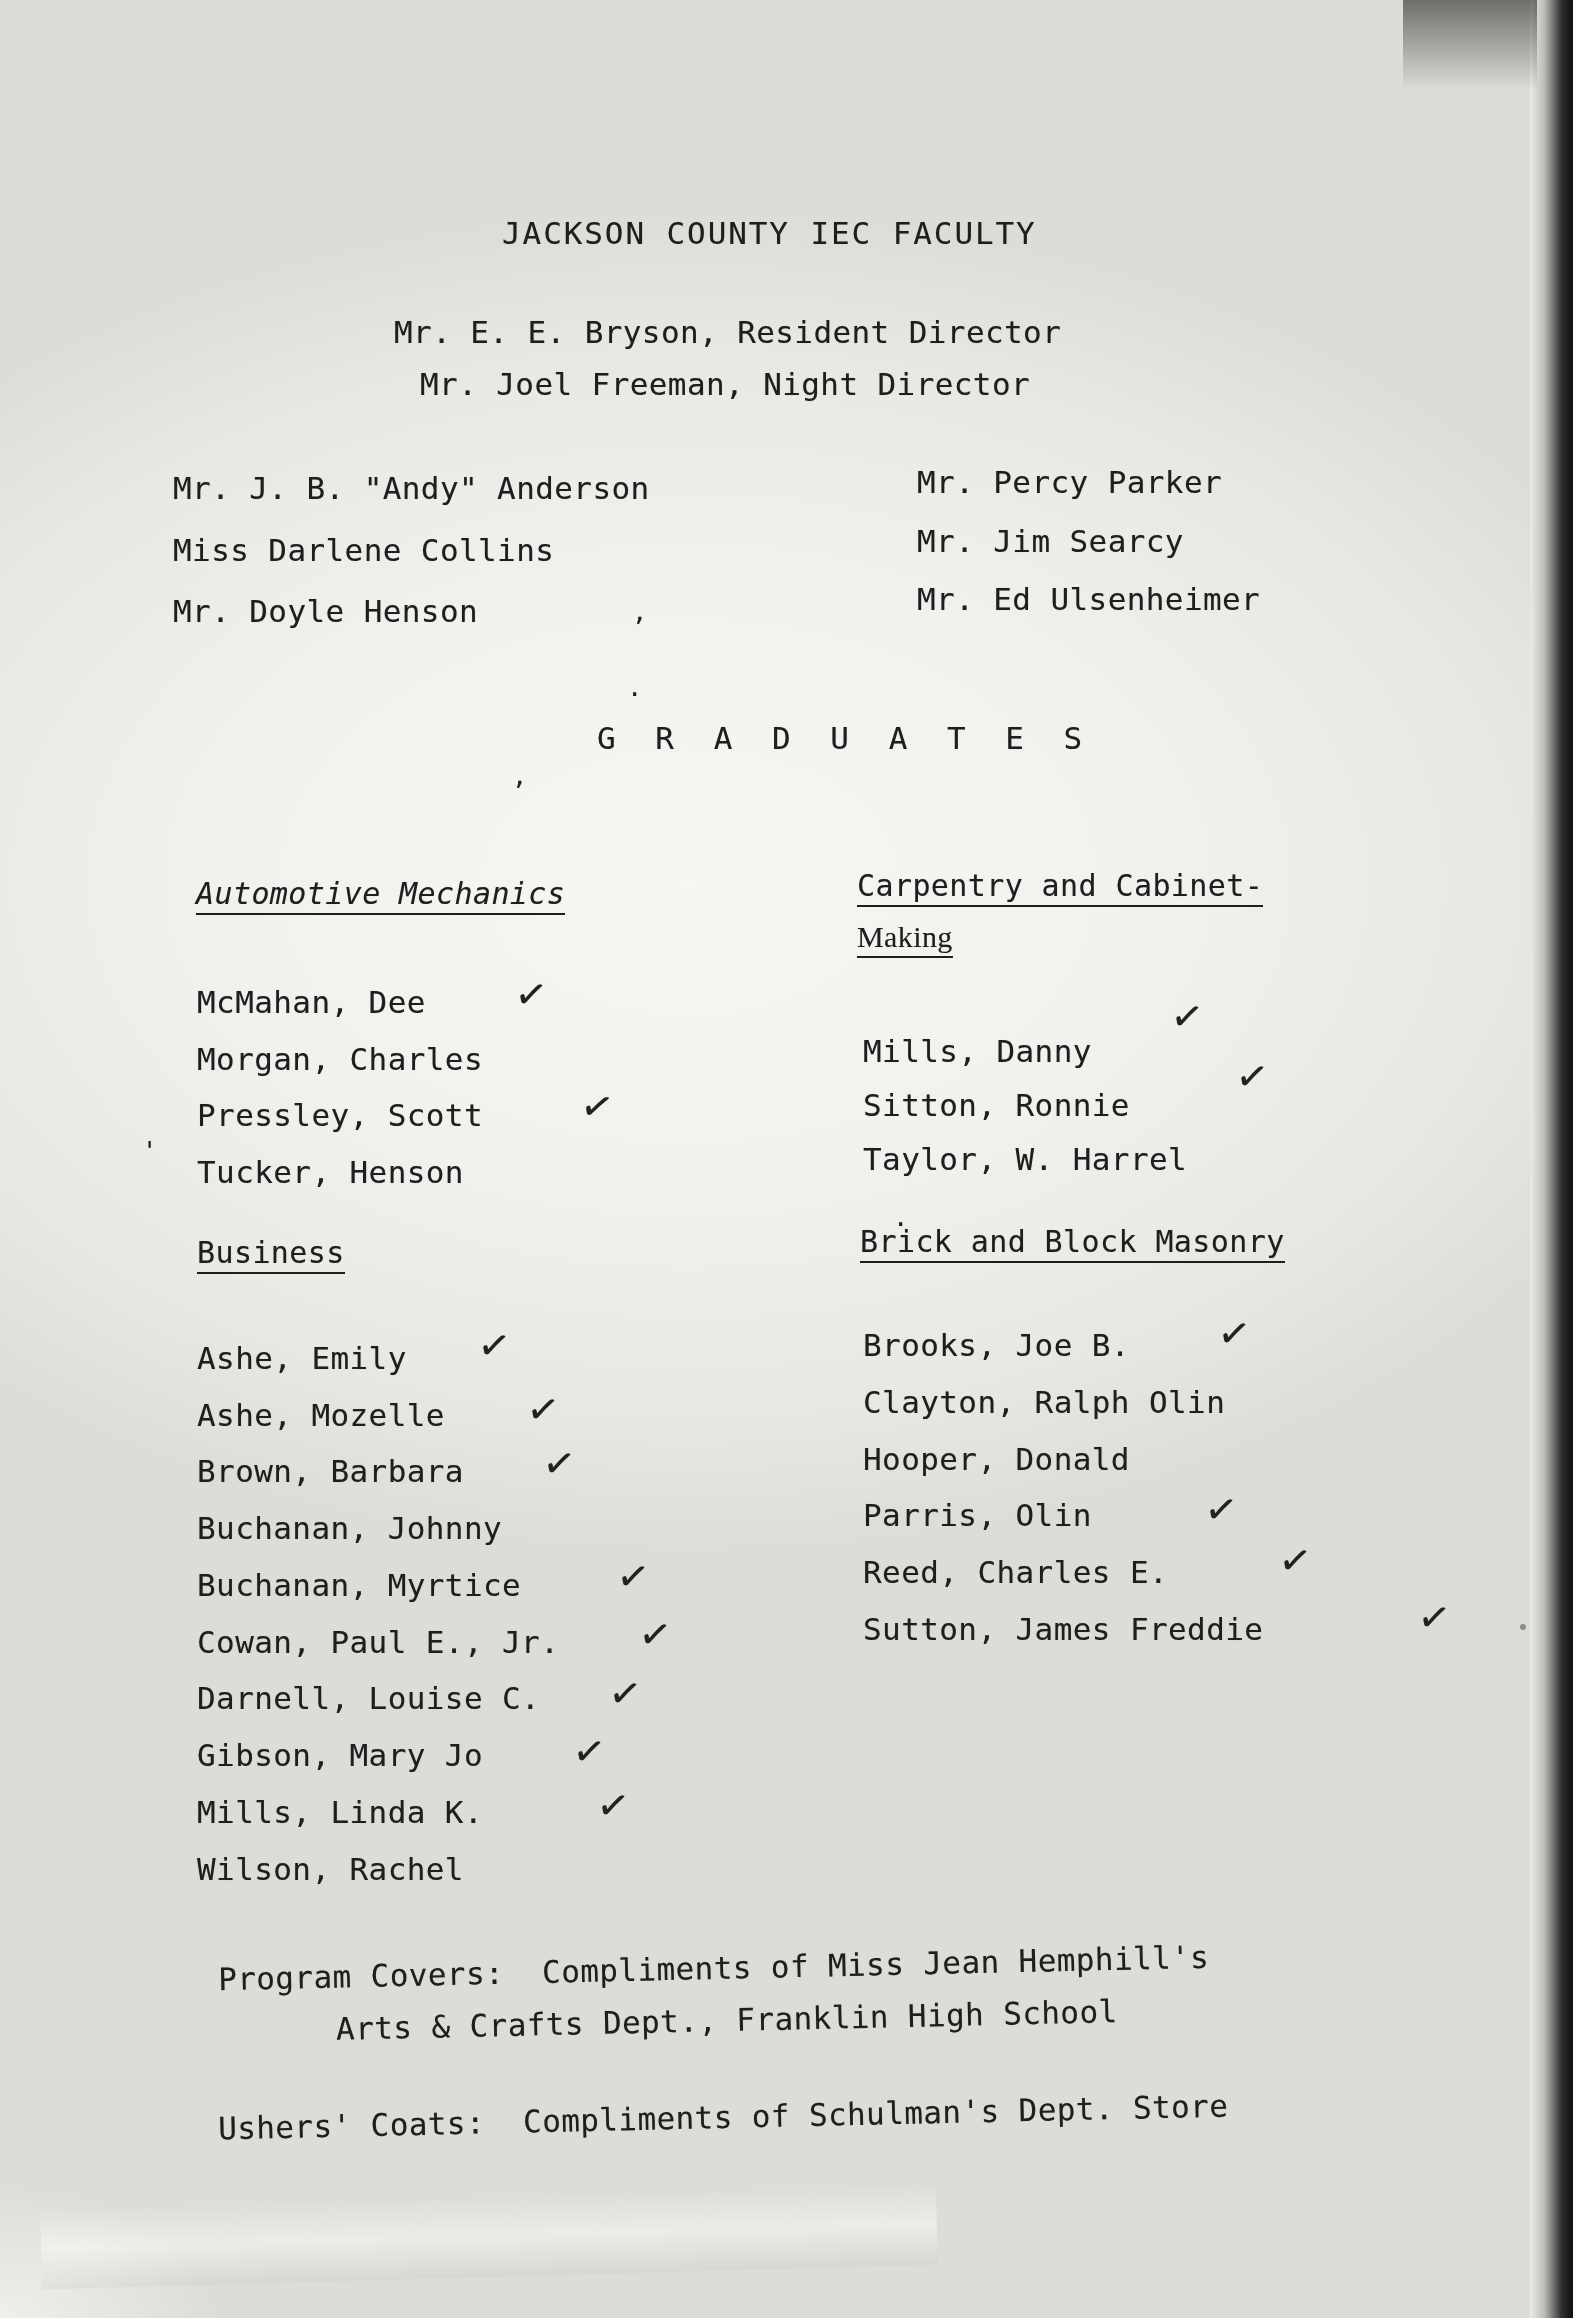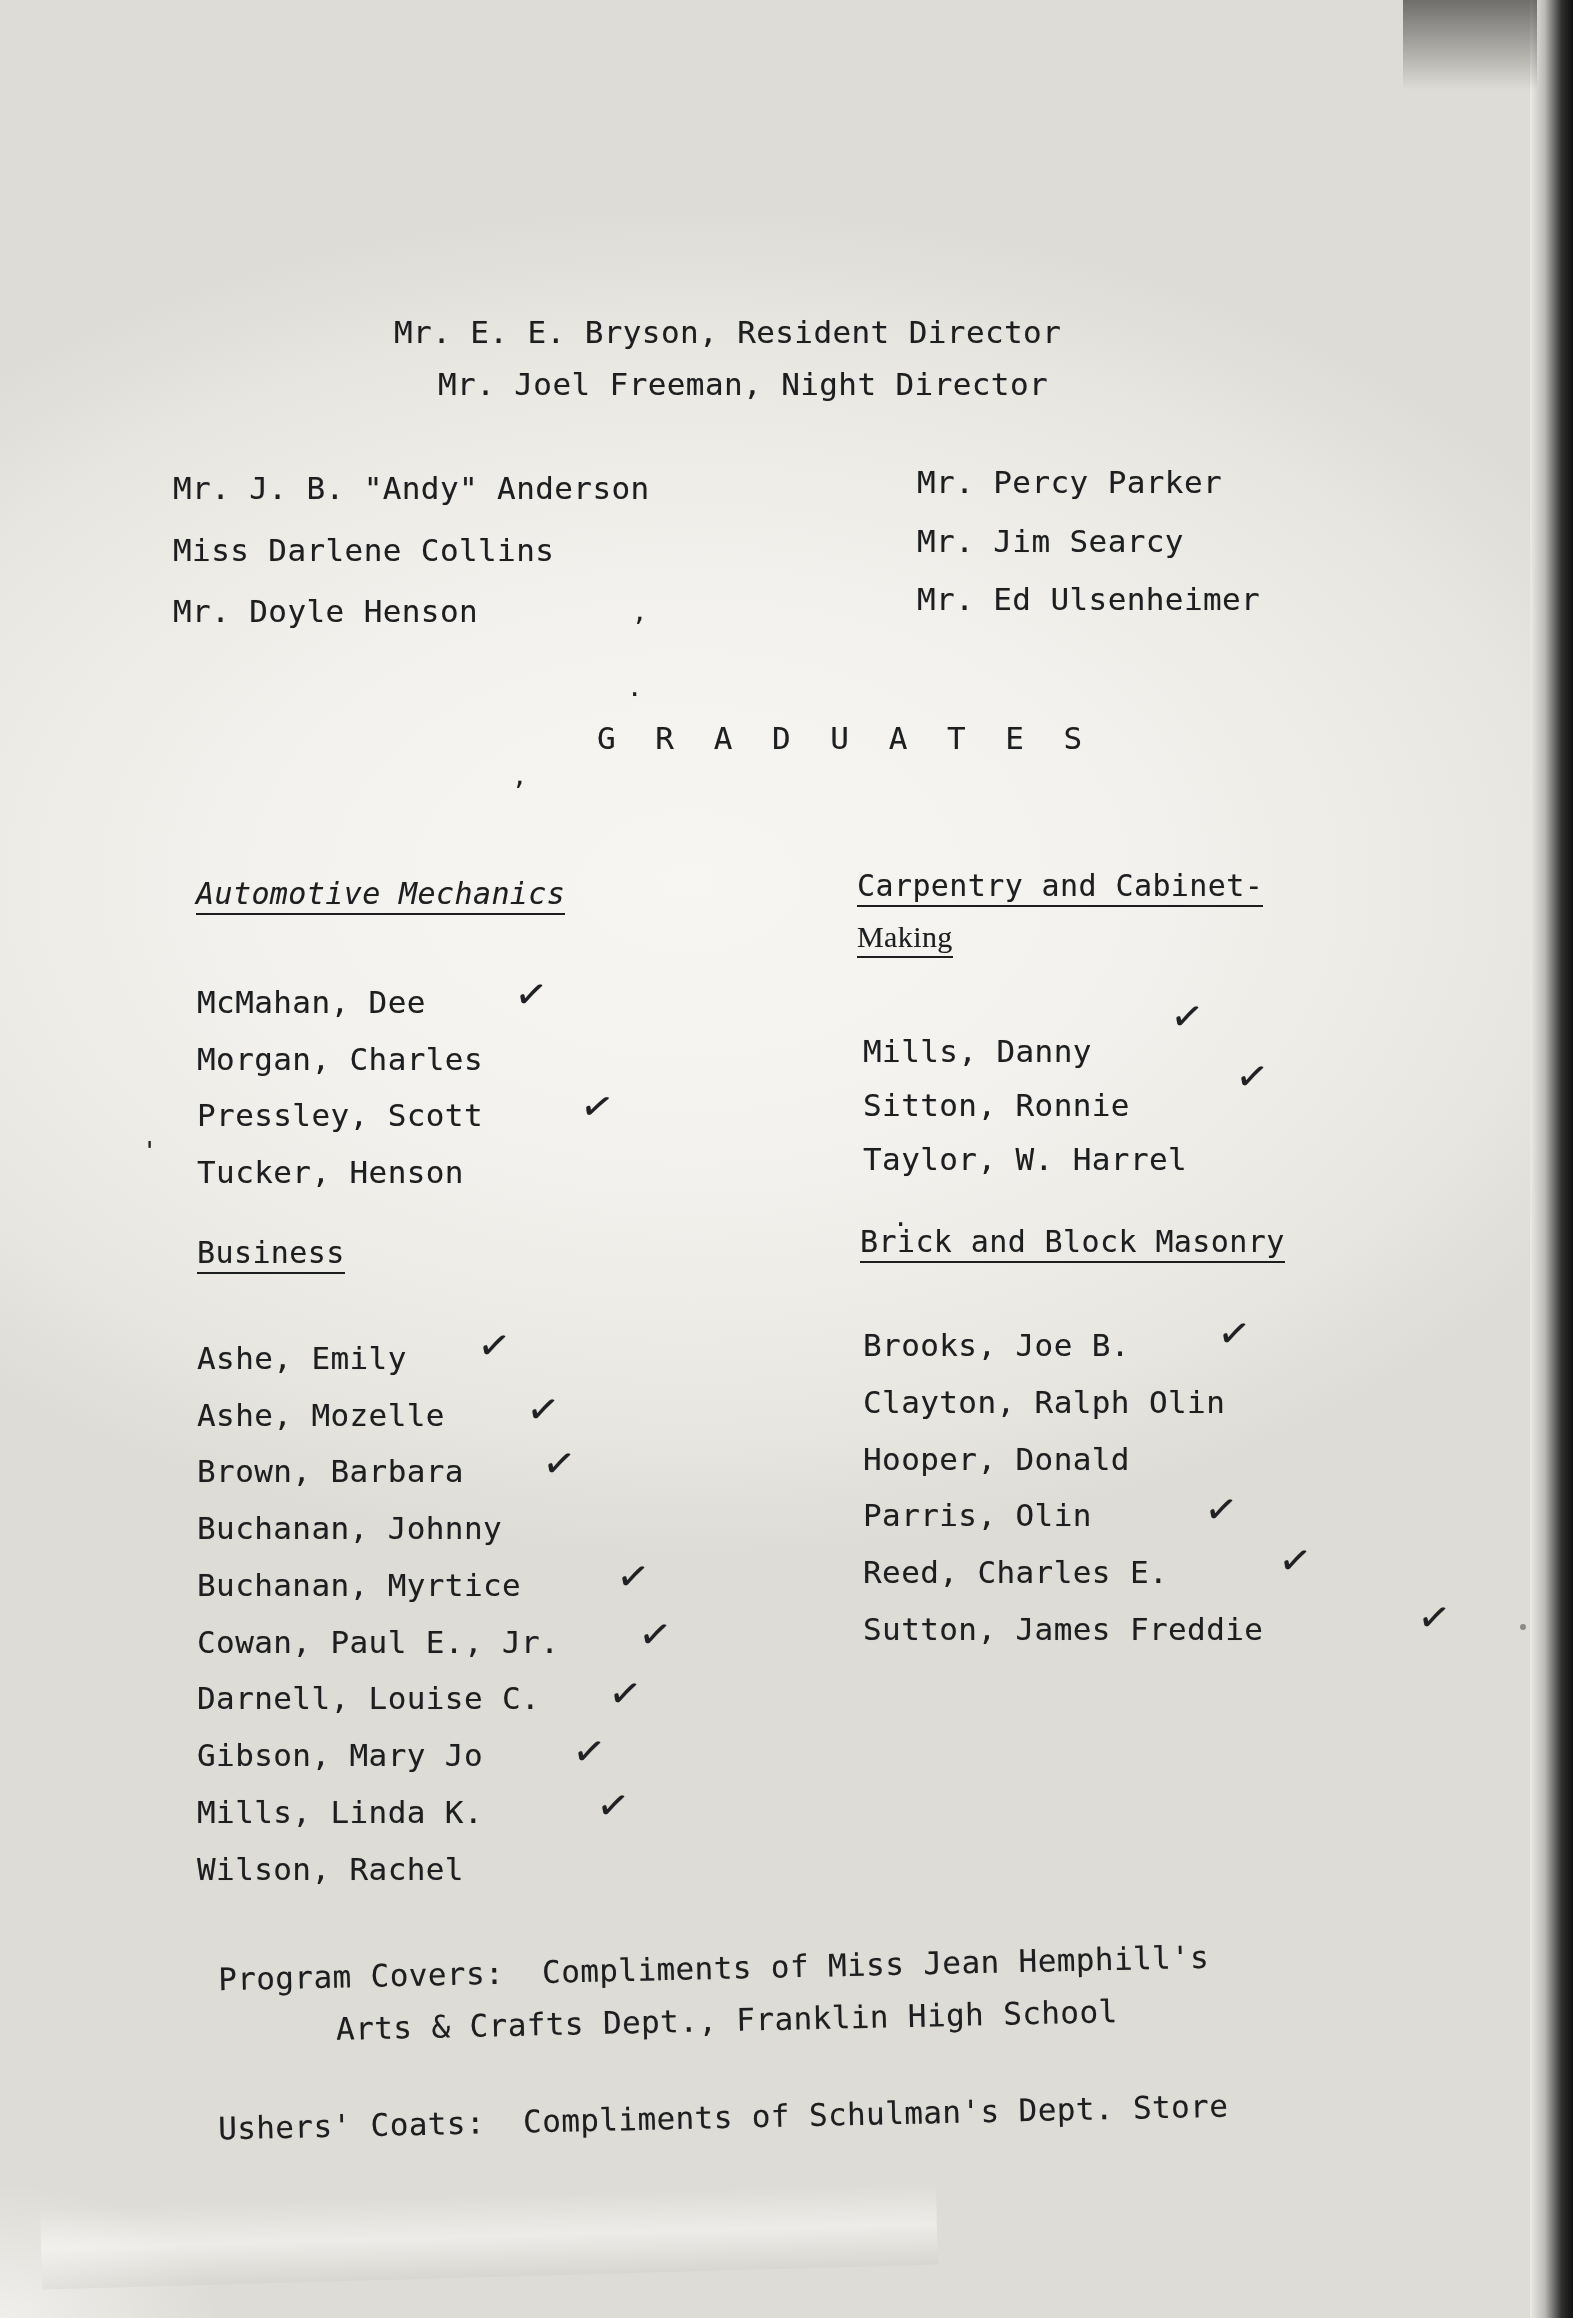--- a/index.html
+++ b/index.html
@@ -65,21 +65,21 @@
     text-shadow: 0 0 0.7px rgba(40,40,40,0.35);
   }
 
   #title {
     left: 502px; top: 215px;
     font-size: 31px;
     letter-spacing: 1.9px;
   }
 
   #dir1 { left: 394px; top: 314px; font-size: 31px; }
-  #dir2 { left: 420px; top: 366px; font-size: 31px; margin-left: 18px; }
+  #dir2 { left: 420px; top: 366px; font-size: 31px; }
 
   .fac-left { left: 173px; font-size: 31px; }
   .fac-right { left: 917px; font-size: 31px; }
 
   #fl1 { top: 470px; }
   #fl2 { top: 532px; }
   #fl3 { top: 593px; }
   #fr1 { top: 464px; }
   #fr2 { top: 523px; }
   #fr3 { top: 581px; }
@@ -131,20 +131,21 @@
 </head>
 <body>
 
 <div class="page">
   <div class="paper"></div>
   <div class="curl"></div>
   <div class="fold"></div>
 
   <div class="content">
 
+    <div class="t" id="title">JACKSON COUNTY IEC FACULTY</div>
 
     <div class="t" id="dir1">Mr. E. E. Bryson, Resident Director</div>
     <div class="t" id="dir2">Mr. Joel Freeman, Night Director</div>
 
     <div class="t fac-left" id="fl1">Mr. J. B. "Andy" Anderson</div>
     <div class="t fac-left" id="fl2">Miss Darlene Collins</div>
     <div class="t fac-left" id="fl3">Mr. Doyle Henson</div>
 
     <div class="t fac-right" id="fr1">Mr. Percy Parker</div>
     <div class="t fac-right" id="fr2">Mr. Jim Searcy</div>

